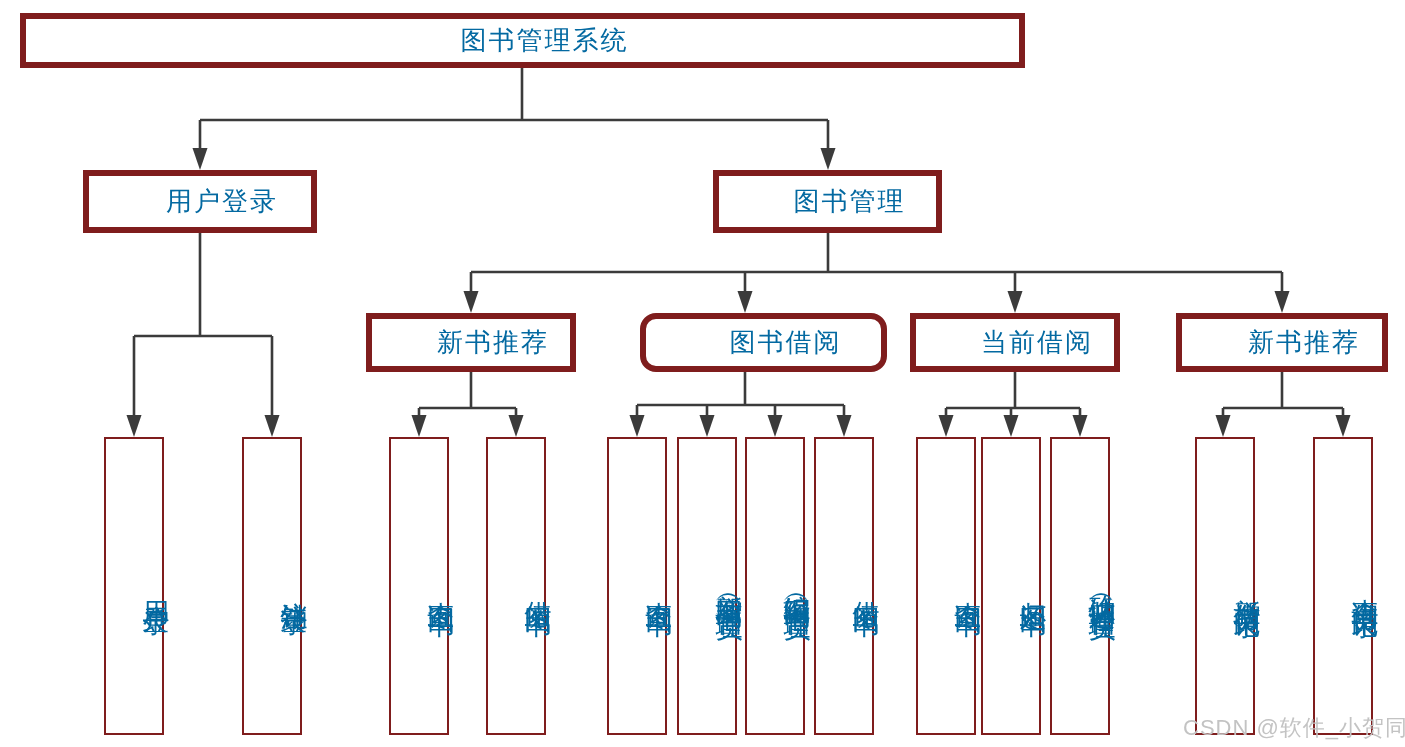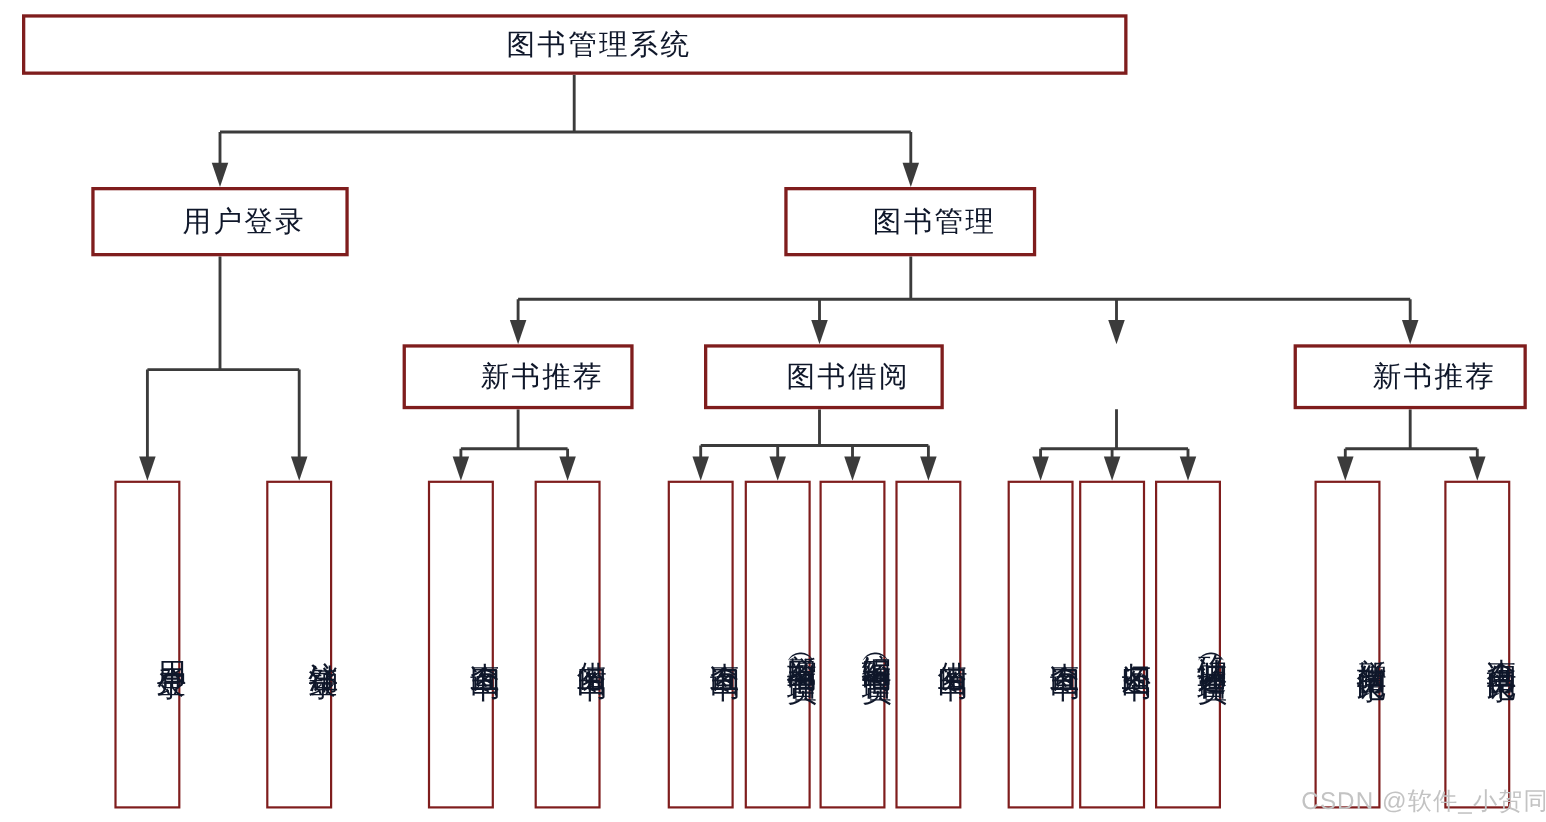--- a/index.html
+++ b/index.html
@@ -8,23 +8,23 @@
     width:1405px;height:747px;
     background:#ffffff;
     font-family:"Liberation Sans","DejaVu Sans",sans-serif;
     overflow:hidden;
   }
   .connectors{position:absolute;left:0;top:0;width:1405px;height:747px;}
   .connectors path{fill:none;stroke:#3b3b3b;stroke-width:2.6;}
   .connectors polygon{fill:#3b3b3b;stroke:none;}
   .node{
     position:absolute;box-sizing:border-box;
-    background:#ffffff;border:3px solid #7f1d1d;
+    background:#ffffff;border:6px solid #7f1d1d;
     display:flex;align-items:center;justify-content:center;
-    color:#0f172a;font-size:26px;letter-spacing:2px;
+    color:#0369a1;font-size:26px;letter-spacing:2px;
     white-space:nowrap;
     padding-left:44px;
   }
   .leaf{
     border-width:2.5px;
     writing-mode:vertical-rl;
     font-size:27px;letter-spacing:3px;
   }
   .watermark{
     position:absolute;left:1183px;top:713px;
@@ -72,21 +72,22 @@
     <polygon points="1215.5,415 1230.5,415 1223,437"></polygon>
     <polygon points="1335.5,415 1350.5,415 1343,437"></polygon>
   </svg>
 
   <div class="node" style="left:20px;top:13px;width:1005px;height:55px;">图书管理系统</div>
 
   <div class="node" style="left:83px;top:170px;width:234px;height:63px;">用户登录</div>
   <div class="node" style="left:366px;top:313px;width:210px;height:59px;">新书推荐</div>
 
   <div class="node" style="left:713px;top:170px;width:229px;height:63px;">图书管理</div>
-  <div class="node" style="left:640px;top:313px;width:218px;height:59px;">图书借阅</div>
+  <div class="node" style="left:640px;top:313px;width:247px;height:59px;border-radius:16px;">图书借阅</div>
+  <div class="node" style="left:910px;top:313px;width:210px;height:59px;">当前借阅</div>
   <div class="node" style="left:1176px;top:313px;width:212px;height:59px;">新书推荐</div>
 
   <div class="node leaf" style="left:104px;top:437px;width:60px;height:298px;">用户登录</div>
   <div class="node leaf" style="left:242px;top:437px;width:60px;height:298px;">注销登录</div>
 
   <div class="node leaf" style="left:389px;top:437px;width:60px;height:298px;">查询图书</div>
   <div class="node leaf" style="left:486px;top:437px;width:60px;height:298px;">借阅图书</div>
 
   <div class="node leaf" style="left:607px;top:437px;width:60px;height:298px;">查询图书</div>
   <div class="node leaf" style="left:677px;top:437px;width:60px;height:298px;">新增图书（管理员）</div>

